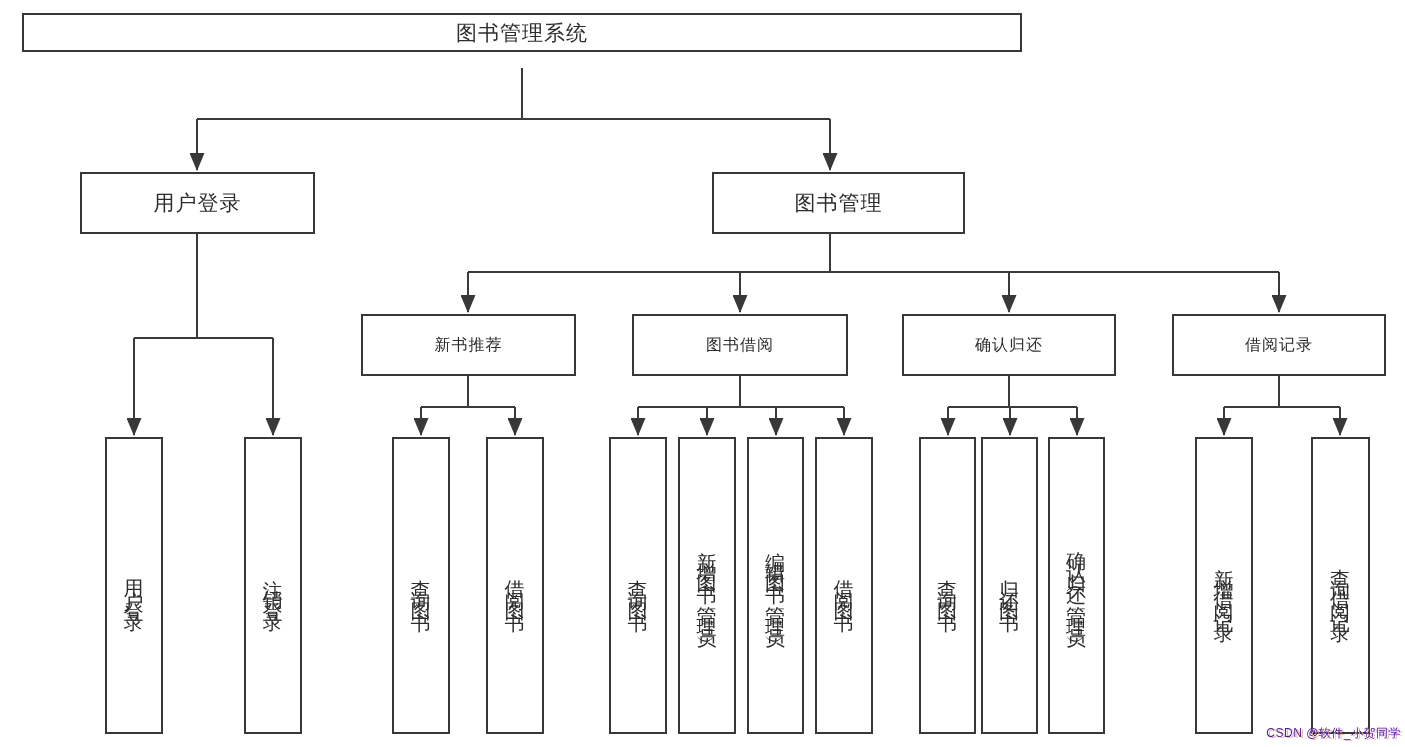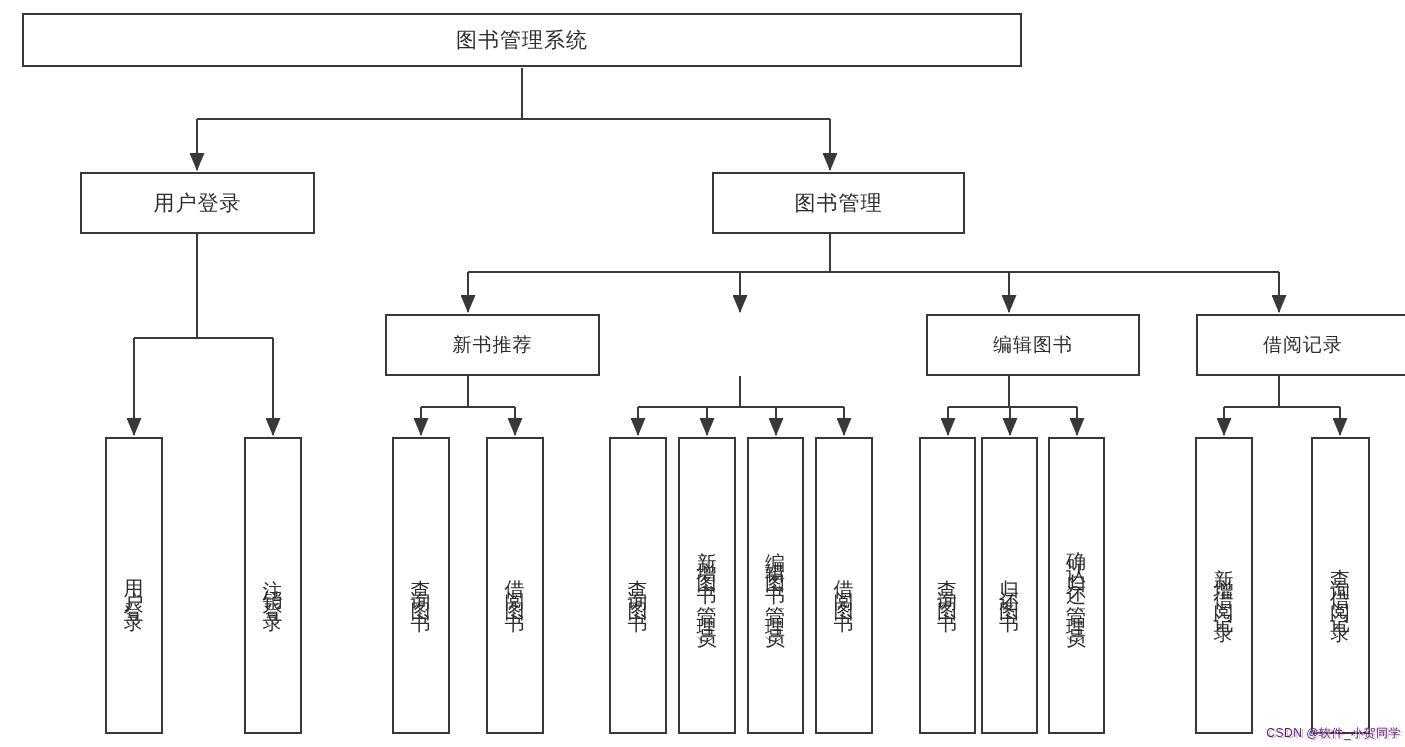--- a/index.html
+++ b/index.html
@@ -6,23 +6,23 @@
   .stage{
     position:relative;width:1405px;height:747px;background:#ffffff;overflow:hidden;
     font-family:"Liberation Sans", sans-serif;color:#2d2d2d;
   }
   .connectors{position:absolute;left:0;top:0;width:1405px;height:747px;z-index:1;}
   .node{
     position:absolute;background:#ffffff;border:2px solid #383838;box-sizing:border-box;
     display:flex;align-items:center;justify-content:center;z-index:2;
   }
   .node span{display:block;white-space:nowrap;}
-  .top-box{left:22px;top:13px;width:1000px;height:54px;font-size:21px;letter-spacing:1px;}
+  .top-box{left:22px;top:13px;width:1000px;height:39px;font-size:21px;letter-spacing:1px;}
   .l2{top:172px;height:62px;font-size:21px;letter-spacing:1px;}
-  .l3{top:314px;height:62px;font-size:19px;letter-spacing:1px;margin-left:24px;}
+  .l3{top:314px;height:62px;font-size:16px;letter-spacing:1px;}
   .leaf{top:437px;height:297px;width:58px;}
   .vtext{
     writing-mode:vertical-rl;text-orientation:mixed;
     font-size:20px;letter-spacing:11px;line-height:1;
   }
   .watermark{
     position:absolute;right:4px;bottom:5px;z-index:3;
     font-size:12px;color:#4c1d95;letter-spacing:0.5px;
     text-shadow:2px 1px 0 #eab4b4;
   }
@@ -77,22 +77,25 @@
   <div class="node l2" style="left:80px;width:235px;">
     <span>用户登录</span>
   </div>
   <div class="node l2" style="left:712px;width:253px;">
     <span>图书管理</span>
   </div>
 
   <div class="node l3" style="left:361px;width:215px;">
     <span>新书推荐</span>
   </div>
+  <div class="node l3" style="left:632px;width:216px;">
+    <span>图书借阅</span>
+  </div>
   <div class="node l3" style="left:902px;width:214px;">
-    <span>编辑图书</span>
+    <span>确认归还</span>
   </div>
   <div class="node l3" style="left:1172px;width:214px;align-items:center;">
     <span>借阅记录</span>
   </div>
 
   <div class="node leaf" style="left:105px;">
     <span class="vtext">用户登录</span>
   </div>
   <div class="node leaf" style="left:244px;">
     <span class="vtext">注销登录</span>

